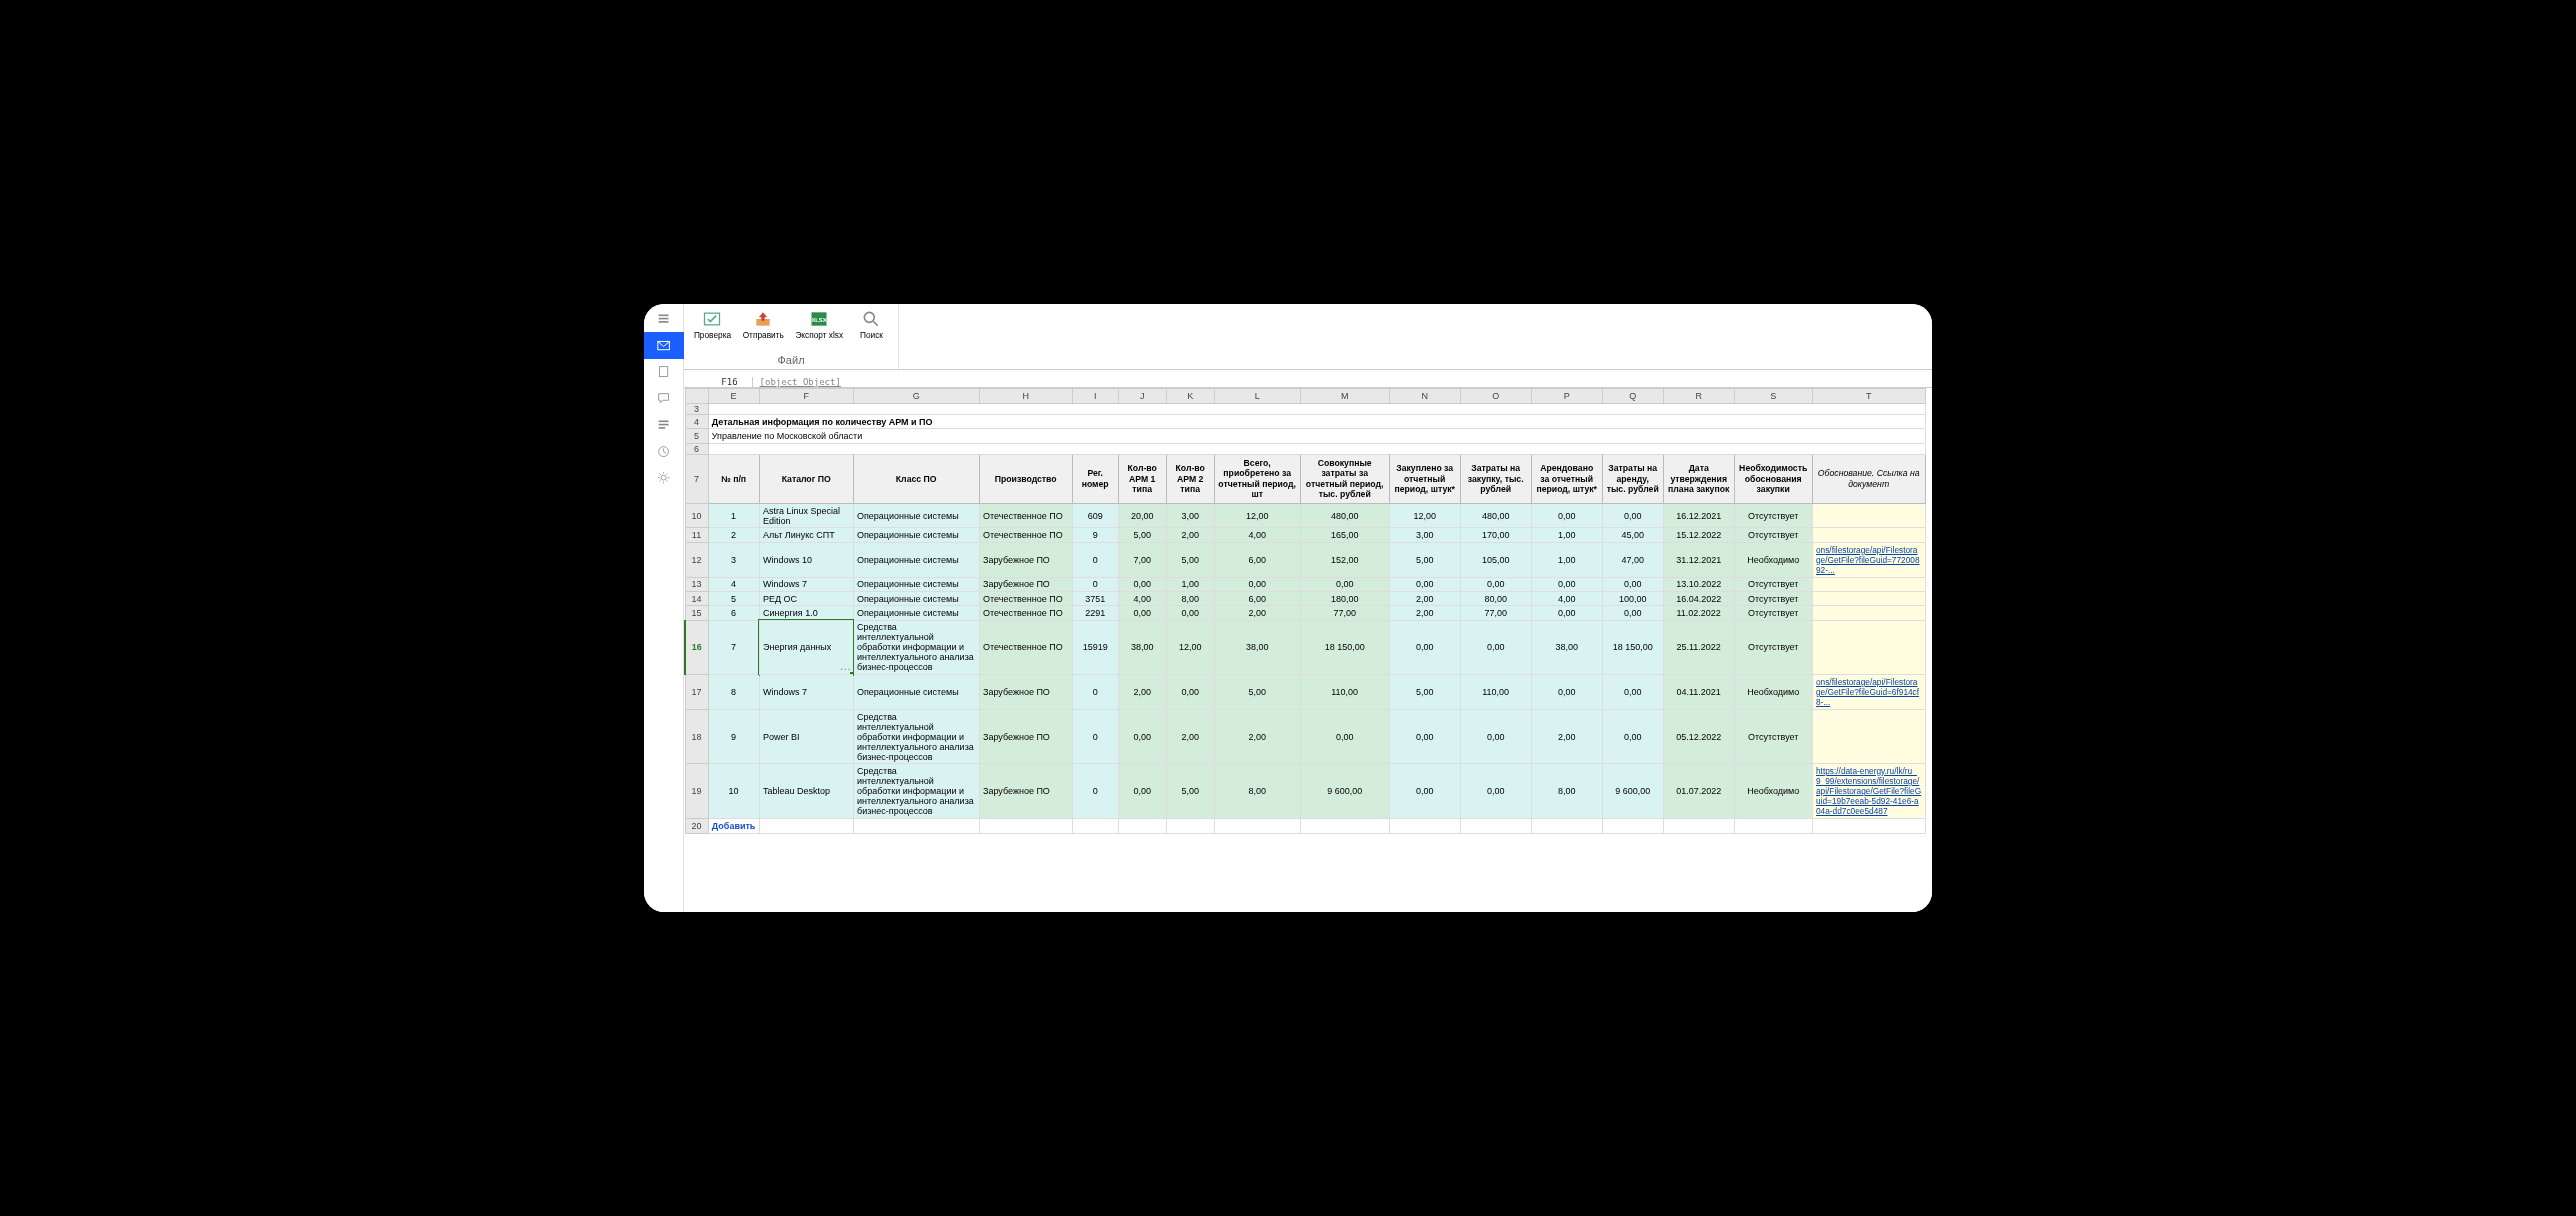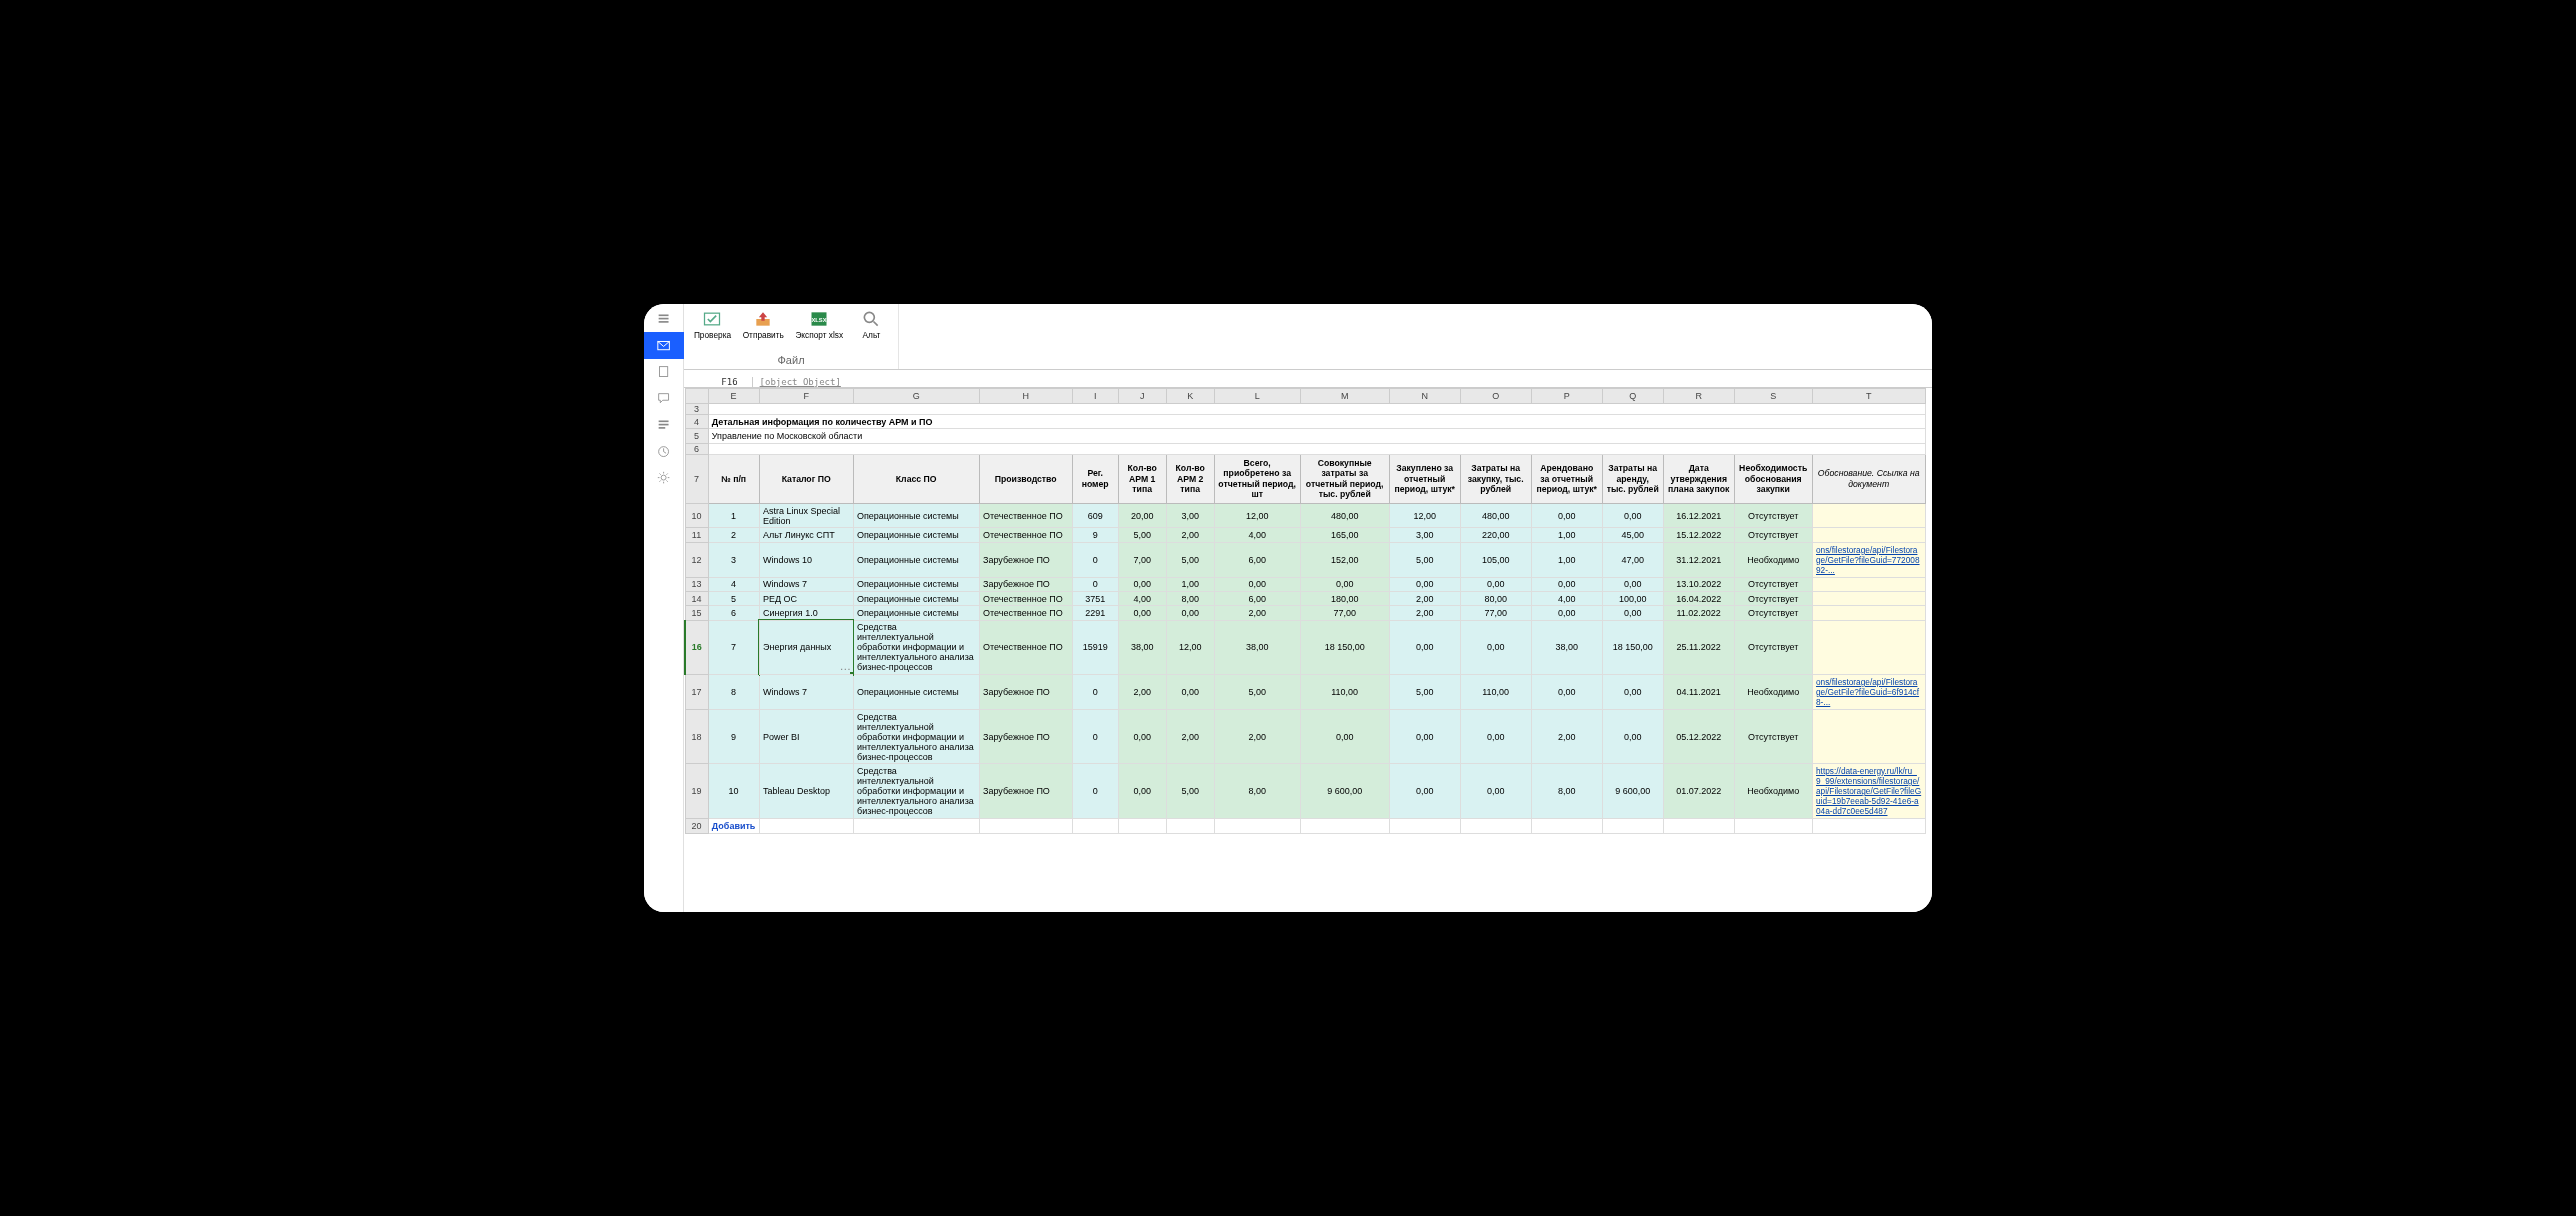--- a/index.html
+++ b/index.html
@@ -120,21 +120,21 @@
               </div>
             <div class="ribbon-btn-label">Экспорт xlsx</div>
           </div>
           <div class="ribbon-btn">
             <div class="ribbon-btn-icon">
                 <svg viewBox="0 0 24 24" width="20" height="20">
                   <circle cx="10" cy="10" r="6" fill="none" stroke="#888" stroke-width="2"></circle>
                   <path d="M15 15 l5 5" stroke="#888" stroke-width="2"></path>
                 </svg>
               </div>
-            <div class="ribbon-btn-label">Альт</div>
+            <div class="ribbon-btn-label">Поиск</div>
           </div>
         </div>
         <div class="ribbon-group-label">Файл</div>
       </div>
     </div>
 
     <div class="formula-bar">
       <div class="name-box">F16</div>
       <div class="formula-input">[object Object]</div>
     </div>
@@ -239,21 +239,21 @@
               <td class="cell c-lblue c-center" style="position:relative">2</td>
               <td class="cell c-lblue " style="position:relative">Альт Линукс СПТ</td>
               <td class="cell c-lblue " style="position:relative">Операционные системы</td>
               <td class="cell c-green " style="position:relative">Отечественное ПО</td>
               <td class="cell c-lblue c-center" style="position:relative">9</td>
               <td class="cell c-green c-center" style="position:relative">5,00</td>
               <td class="cell c-green c-center" style="position:relative">2,00</td>
               <td class="cell c-green c-center" style="position:relative">4,00</td>
               <td class="cell c-green c-center" style="position:relative">165,00</td>
               <td class="cell c-lblue c-center" style="position:relative">3,00</td>
-              <td class="cell c-lblue c-center" style="position:relative">220,00</td>
+              <td class="cell c-lblue c-center" style="position:relative">170,00</td>
               <td class="cell c-lblue c-center" style="position:relative">1,00</td>
               <td class="cell c-lblue c-center" style="position:relative">45,00</td>
               <td class="cell c-green c-center" style="position:relative">15.12.2022</td>
               <td class="cell c-green c-center" style="position:relative">Отсутствует</td>
               <td class="cell c-yellow " style="position:relative"></td>
             </tr>
             <tr>
               <td class="row-hdr">12</td>
               <td class="cell c-lblue c-center" style="position:relative">3</td>
               <td class="cell c-lblue " style="position:relative">Windows 10</td>

